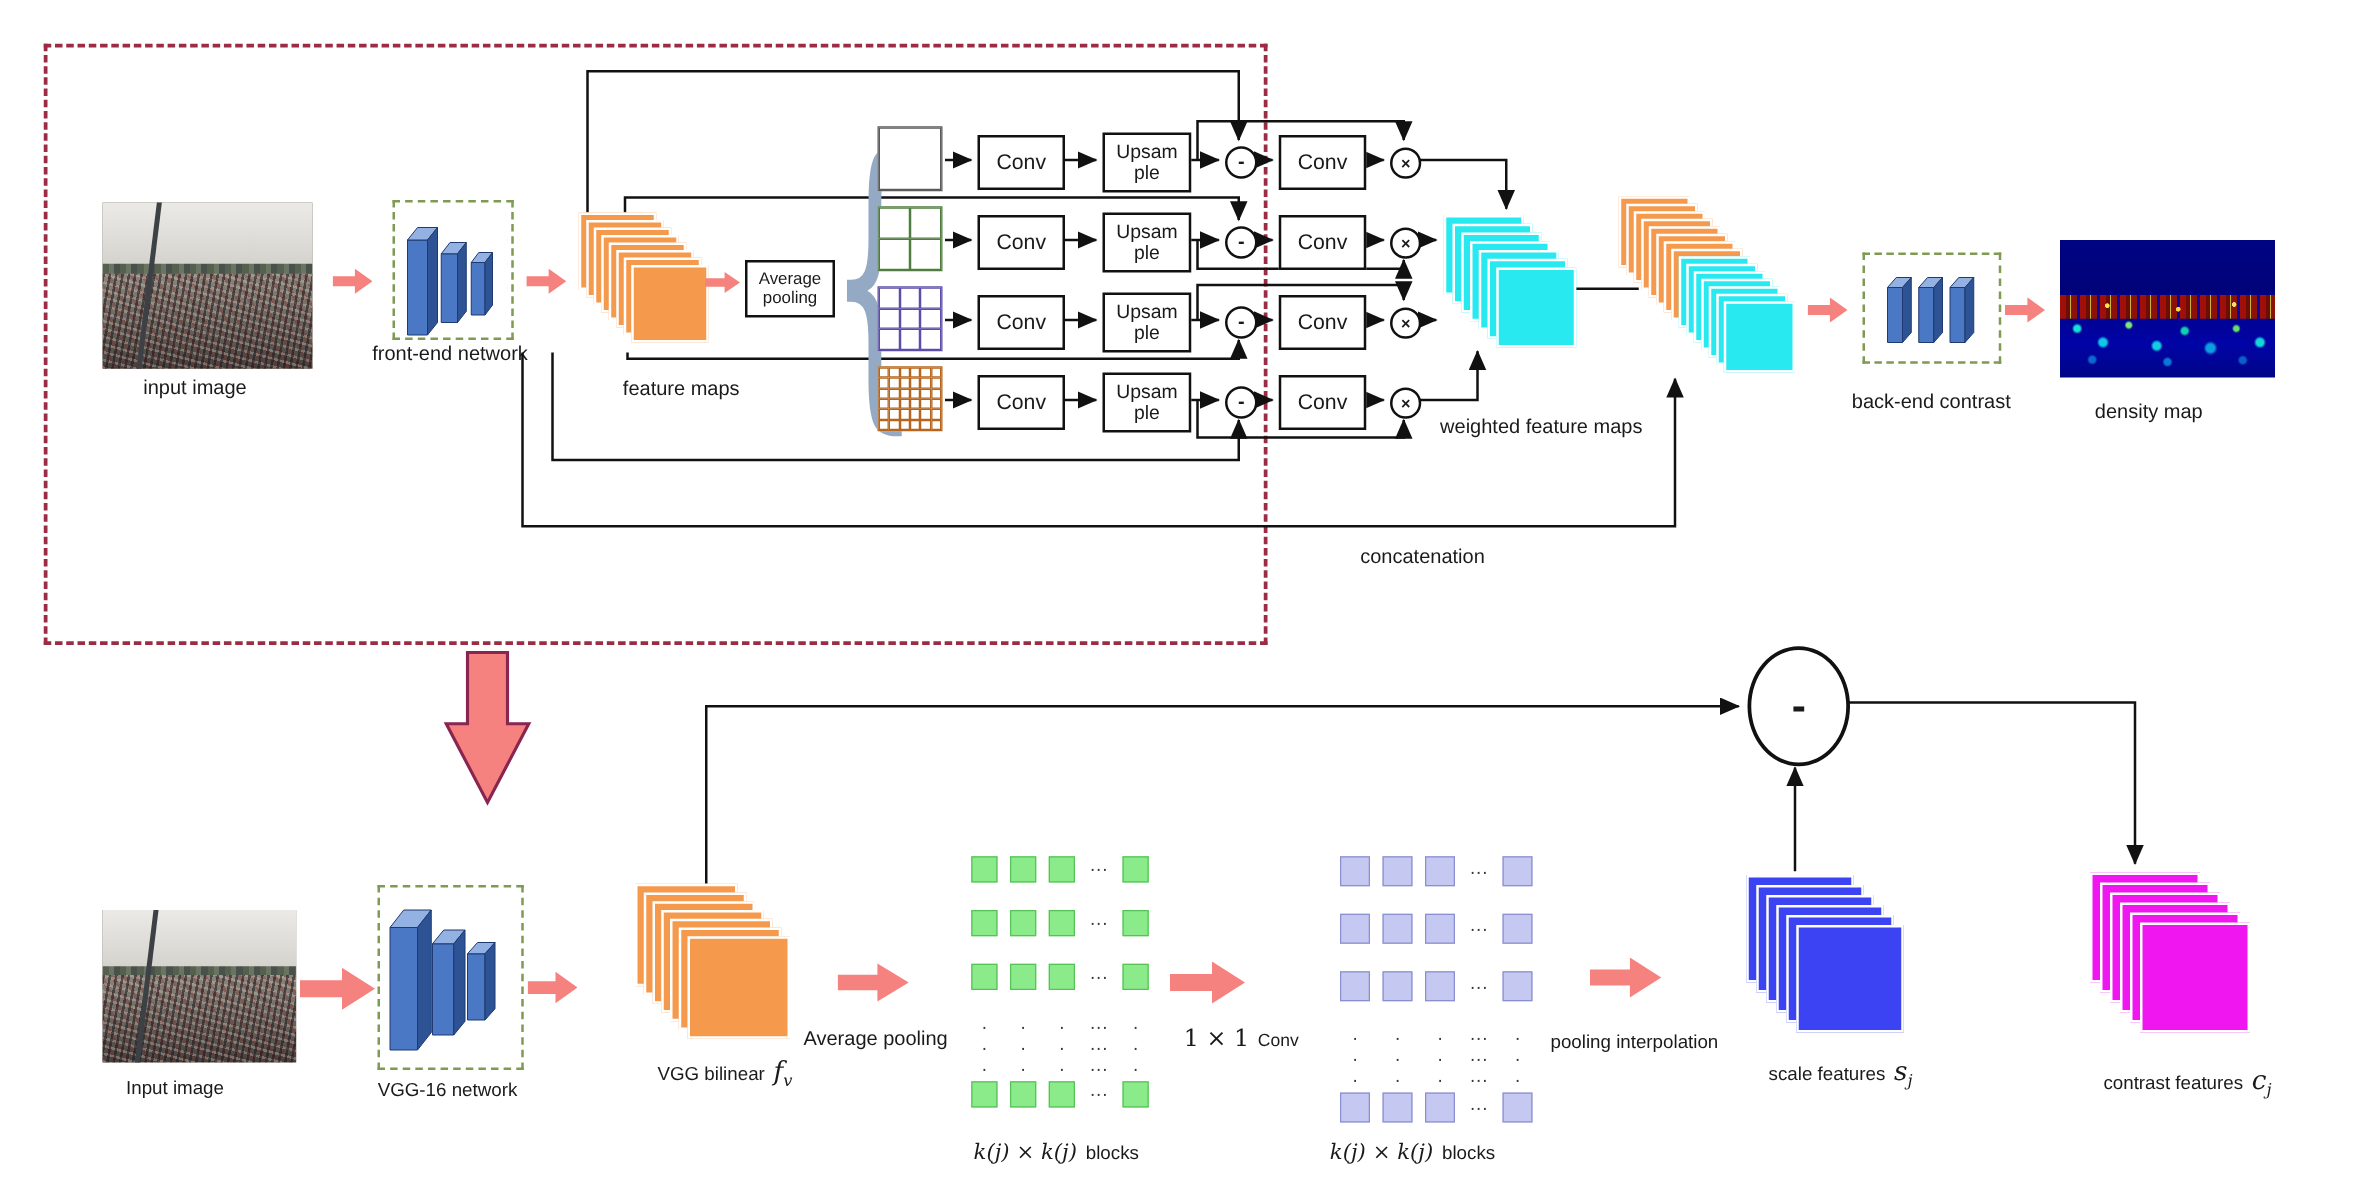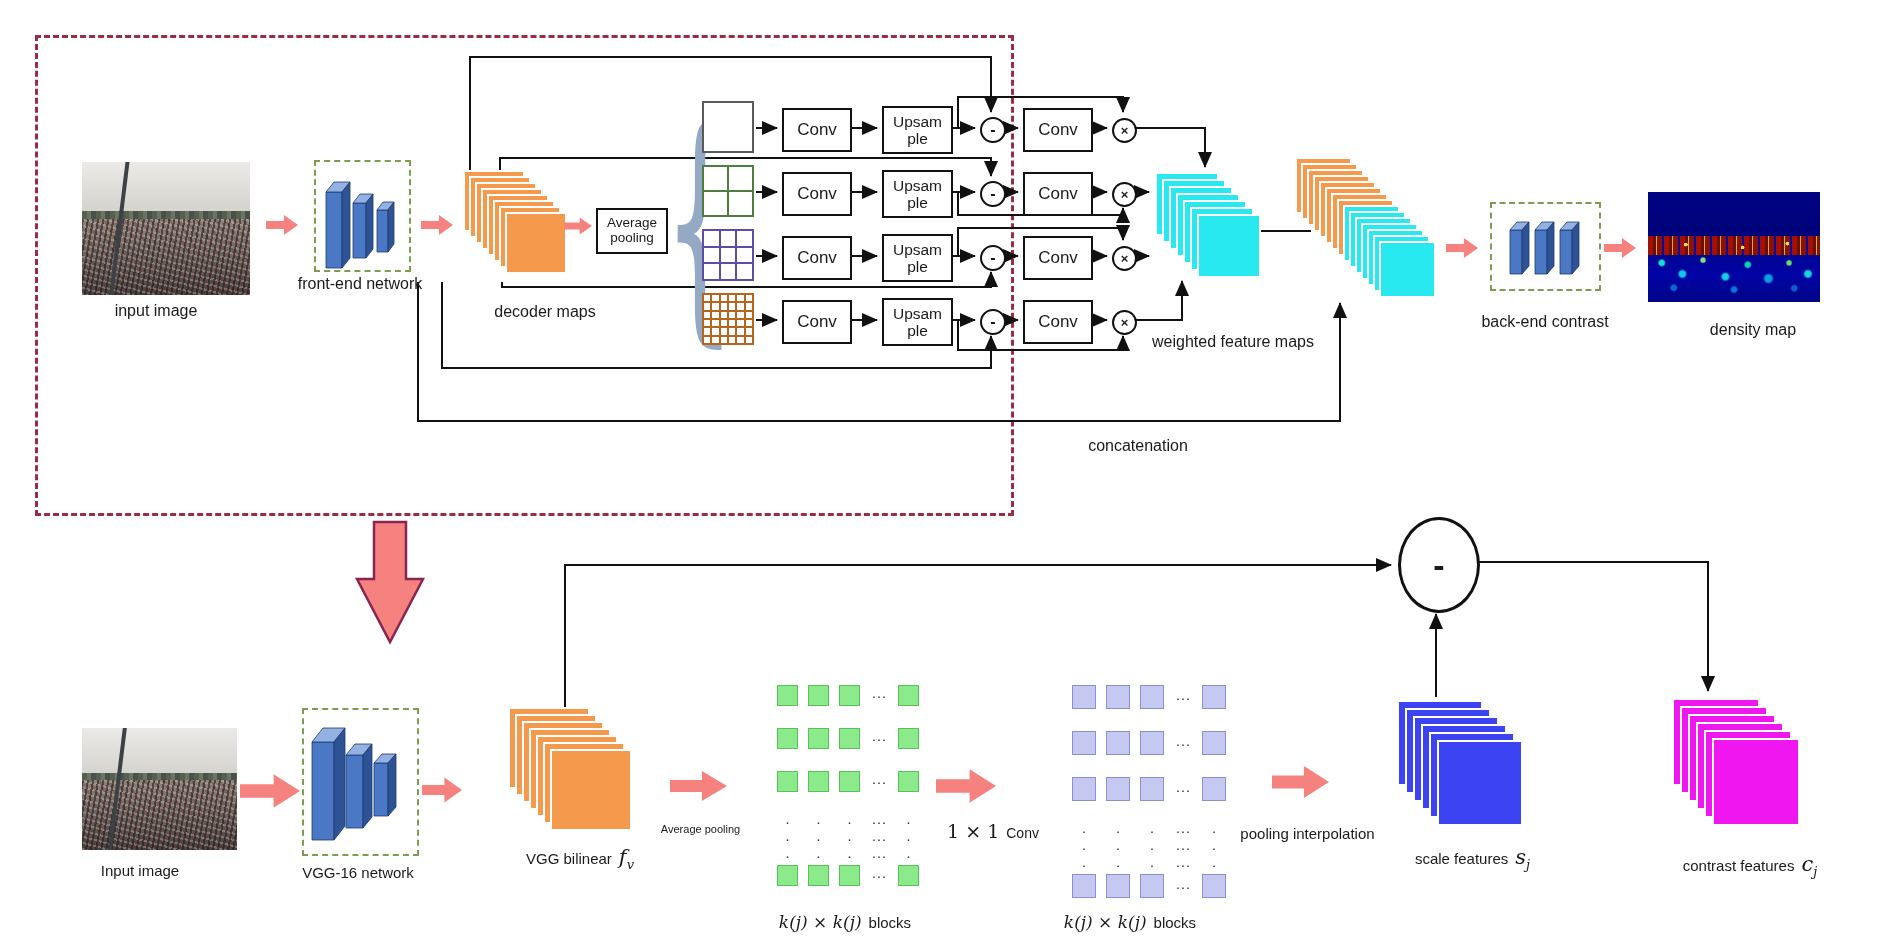--- a/index.html
+++ b/index.html
@@ -186,21 +186,21 @@
   <div class="stack st-orange" style="left:463px;top:170px;">
       <div class="layer" style="left: 0px; top: 0px; width: 62px; height: 62px;"></div>
       <div class="layer" style="left: 6px; top: 6px; width: 62px; height: 62px;"></div>
       <div class="layer" style="left: 12px; top: 12px; width: 62px; height: 62px;"></div>
       <div class="layer" style="left: 18px; top: 18px; width: 62px; height: 62px;"></div>
       <div class="layer" style="left: 24px; top: 24px; width: 62px; height: 62px;"></div>
       <div class="layer" style="left: 30px; top: 30px; width: 62px; height: 62px;"></div>
       <div class="layer" style="left: 36px; top: 36px; width: 62px; height: 62px;"></div>
       <div class="layer" style="left: 42px; top: 42px; width: 62px; height: 62px;"></div>
     </div>
-  <div class="lbl" style="left:478px;top:303px;width:134px;">decoder maps</div>
+  <div class="lbl" style="left:478px;top:303px;width:134px;">feature maps</div>
 
   <div class="parrow" style="left:564px;top:216px;width:28px;height:20px;"></div>
 
   <div class="nbox" style="left:596px;top:208px;width:68px;height:42px;font-size:13.5px;">
     <span>Average</span>
     <span>pooling</span>
   </div>
 
   <div id="brace">{</div>
 
@@ -365,21 +365,21 @@
 
   <div class="dashgreen" style="left:1490px;top:202px;width:107px;height:85px;"></div>
   <div class="lbl" style="left:1462px;top:313px;width:166px;">back-end contrast</div>
 
   <div class="parrow" style="left:1604px;top:236px;width:32px;height:24px;"></div>
 
   <div class="density" style="left:1648px;top:192px;width:172px;height:110px;">
     <div class="band"></div>
     <div class="blobs"></div>
   </div>
-  <div class="lbl" style="left:1670px;top:321px;width:166px;">density map</div>
+  <div class="lbl" style="left:1636px;top:321px;width:166px;">density map</div>
 
   <div class="crowd" style="left:82px;top:728px;width:155px;height:122px;">
     <div class="sky"></div>
     <div class="tree"></div>
     <div class="mass"></div>
     <div class="pole"></div>
   </div>
   <div class="lbl" style="left:64px;top:862px;width:152px;font-size:15px;">Input image</div>
 
   <div class="parrow" style="left:240px;top:771px;width:60px;height:40px;"></div>
@@ -397,21 +397,21 @@
       <div class="layer" style="left: 28px; top: 28px; width: 82px; height: 82px;"></div>
       <div class="layer" style="left: 35px; top: 35px; width: 82px; height: 82px;"></div>
       <div class="layer" style="left: 42px; top: 42px; width: 82px; height: 82px;"></div>
     </div>
   <div class="flexlbl" style="left:495px;top:845px;width:170px;">
     <span style="font-size:15px;">VGG bilinear</span>
     <span class="msym"><span>f</span><sub>v</sub></span>
   </div>
 
   <div class="parrow" style="left:670px;top:768px;width:57px;height:36px;"></div>
-  <div class="lbl" style="left:628px;top:823px;width:145px;font-size:11px;">Average pooling</div>
+  <div class="lbl" style="left:628px;top:823px;width:145px;font-size:16px;">Average pooling</div>
 
   <div class="bgrid bg-green" style="left:777px;top:685px;">
       <div class="brow">
         <div class="bcell" style="width: 21px; height: 21px;"></div>
         <div class="bcell" style="width: 21px; height: 21px;"></div>
         <div class="bcell" style="width: 21px; height: 21px;"></div>
         <div class="bdots">···</div>
         <div class="bcell" style="width: 21px; height: 21px;"></div>
       </div>
       <div class="brow">

